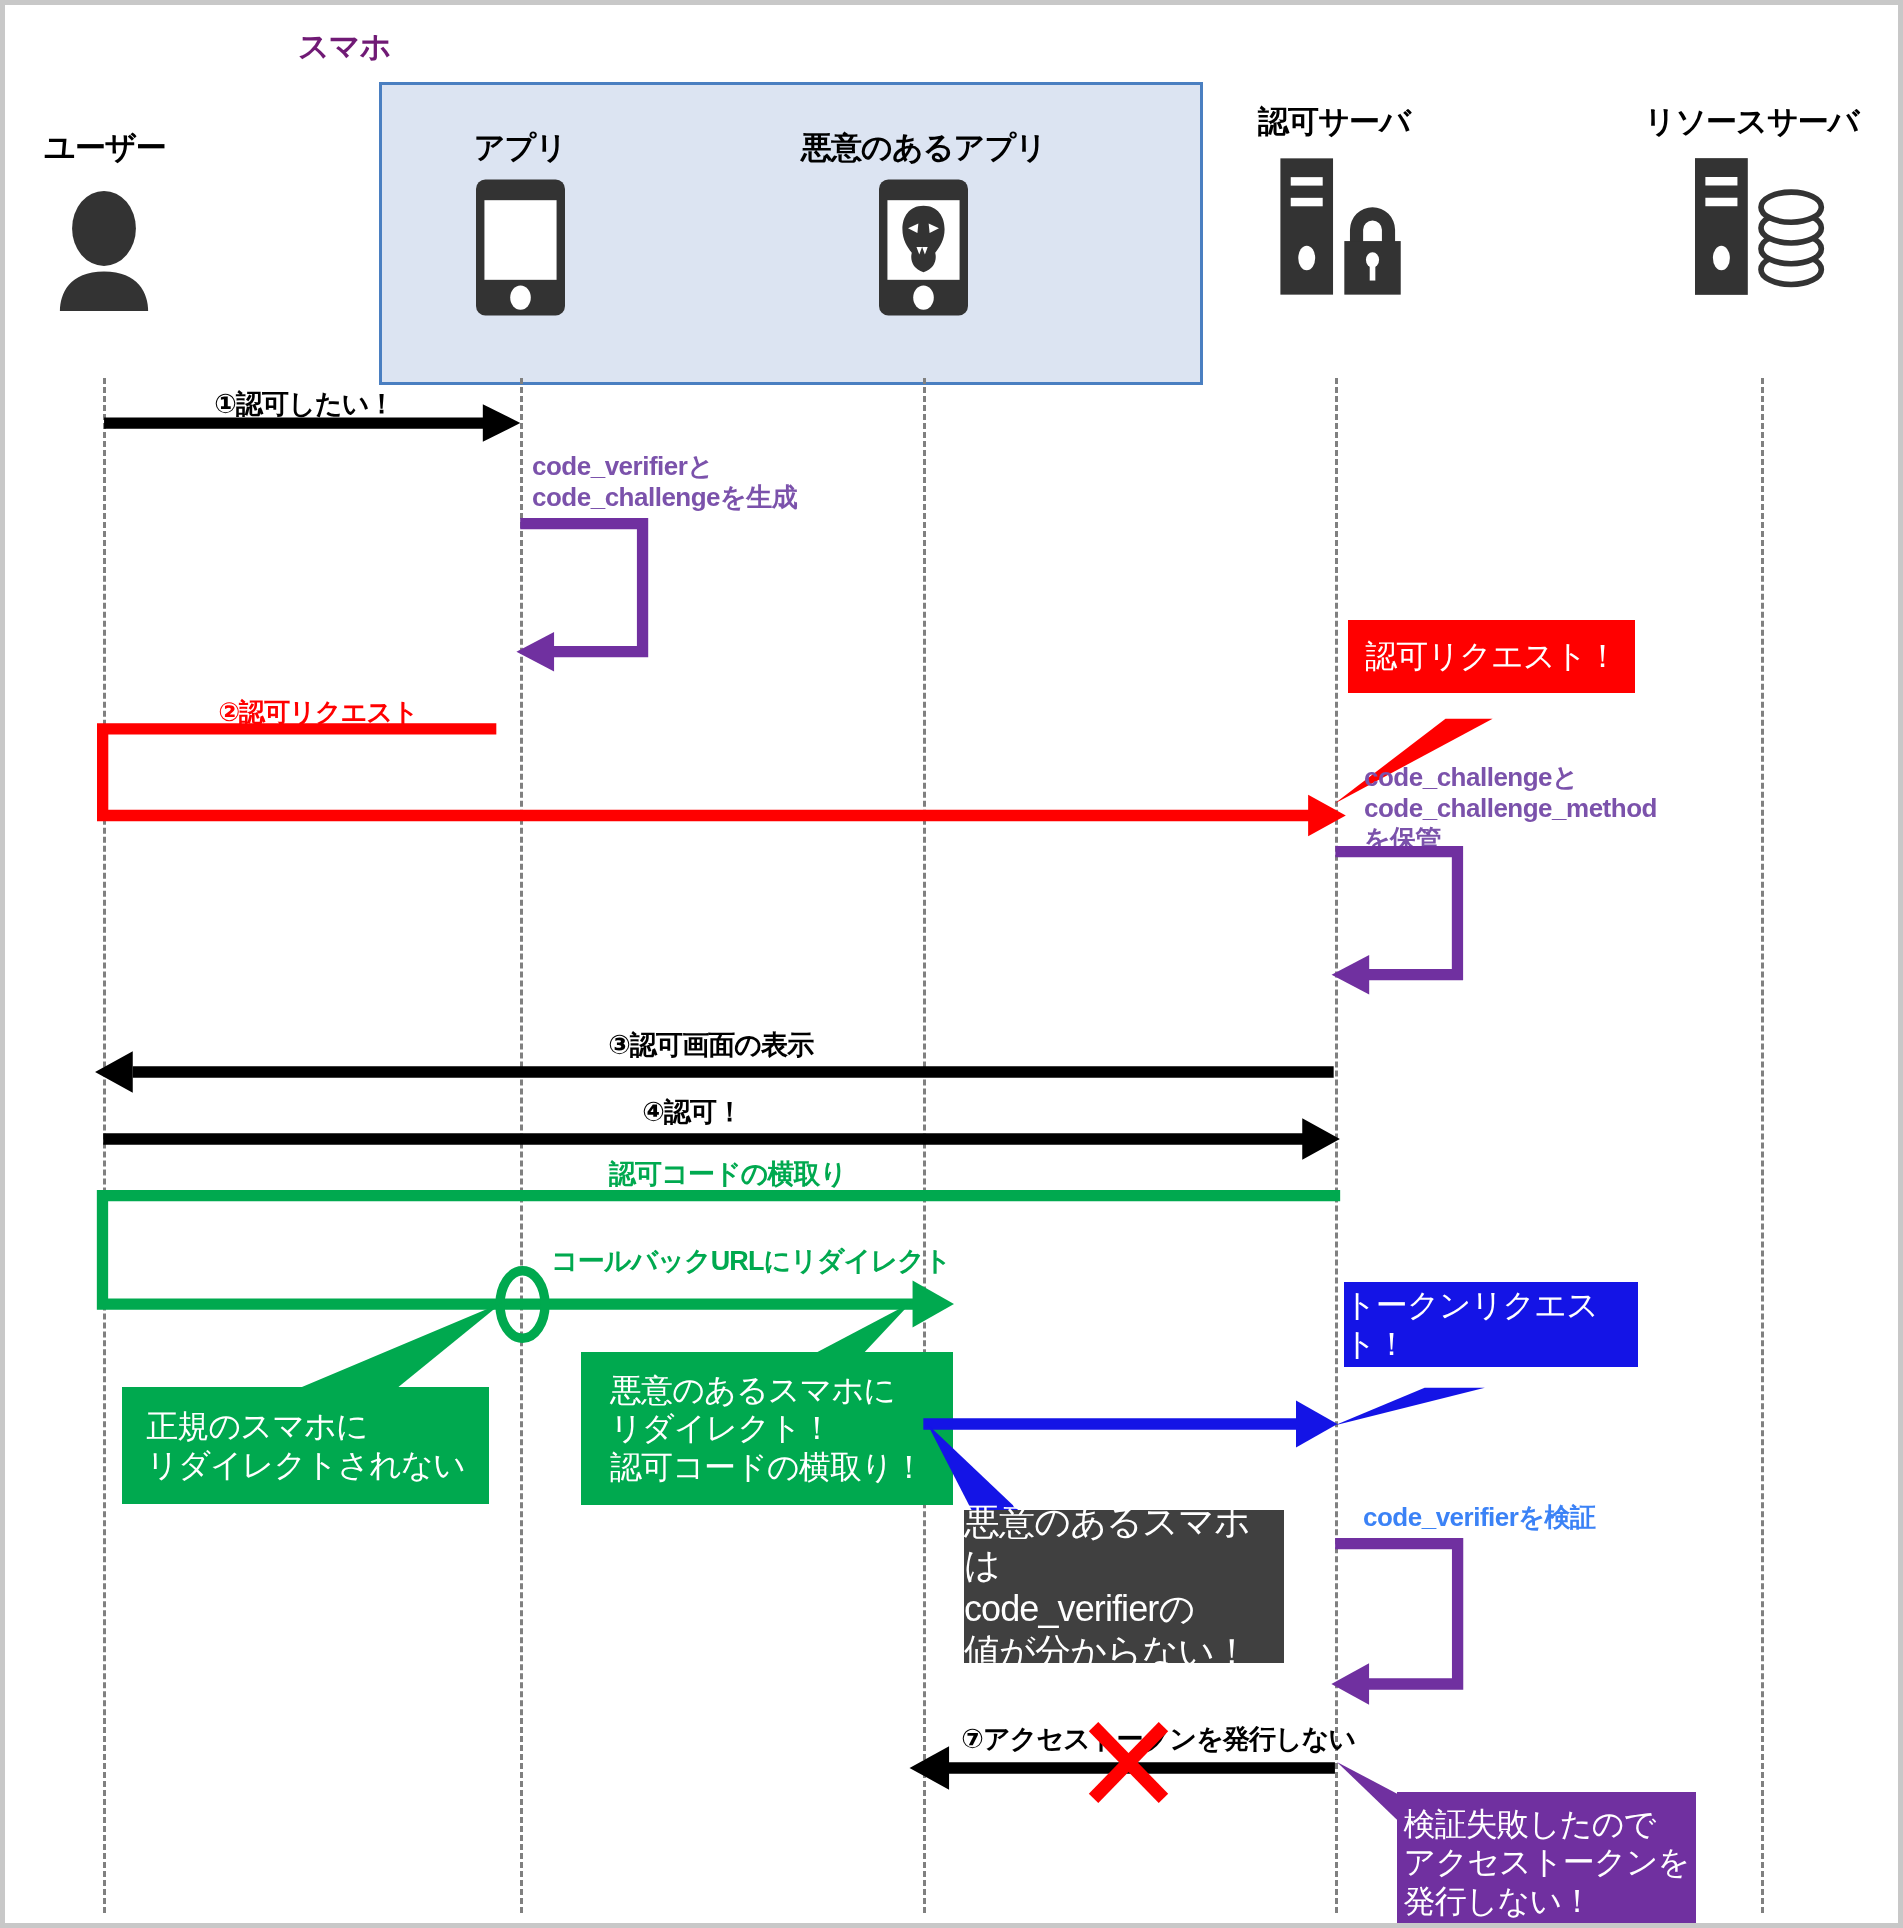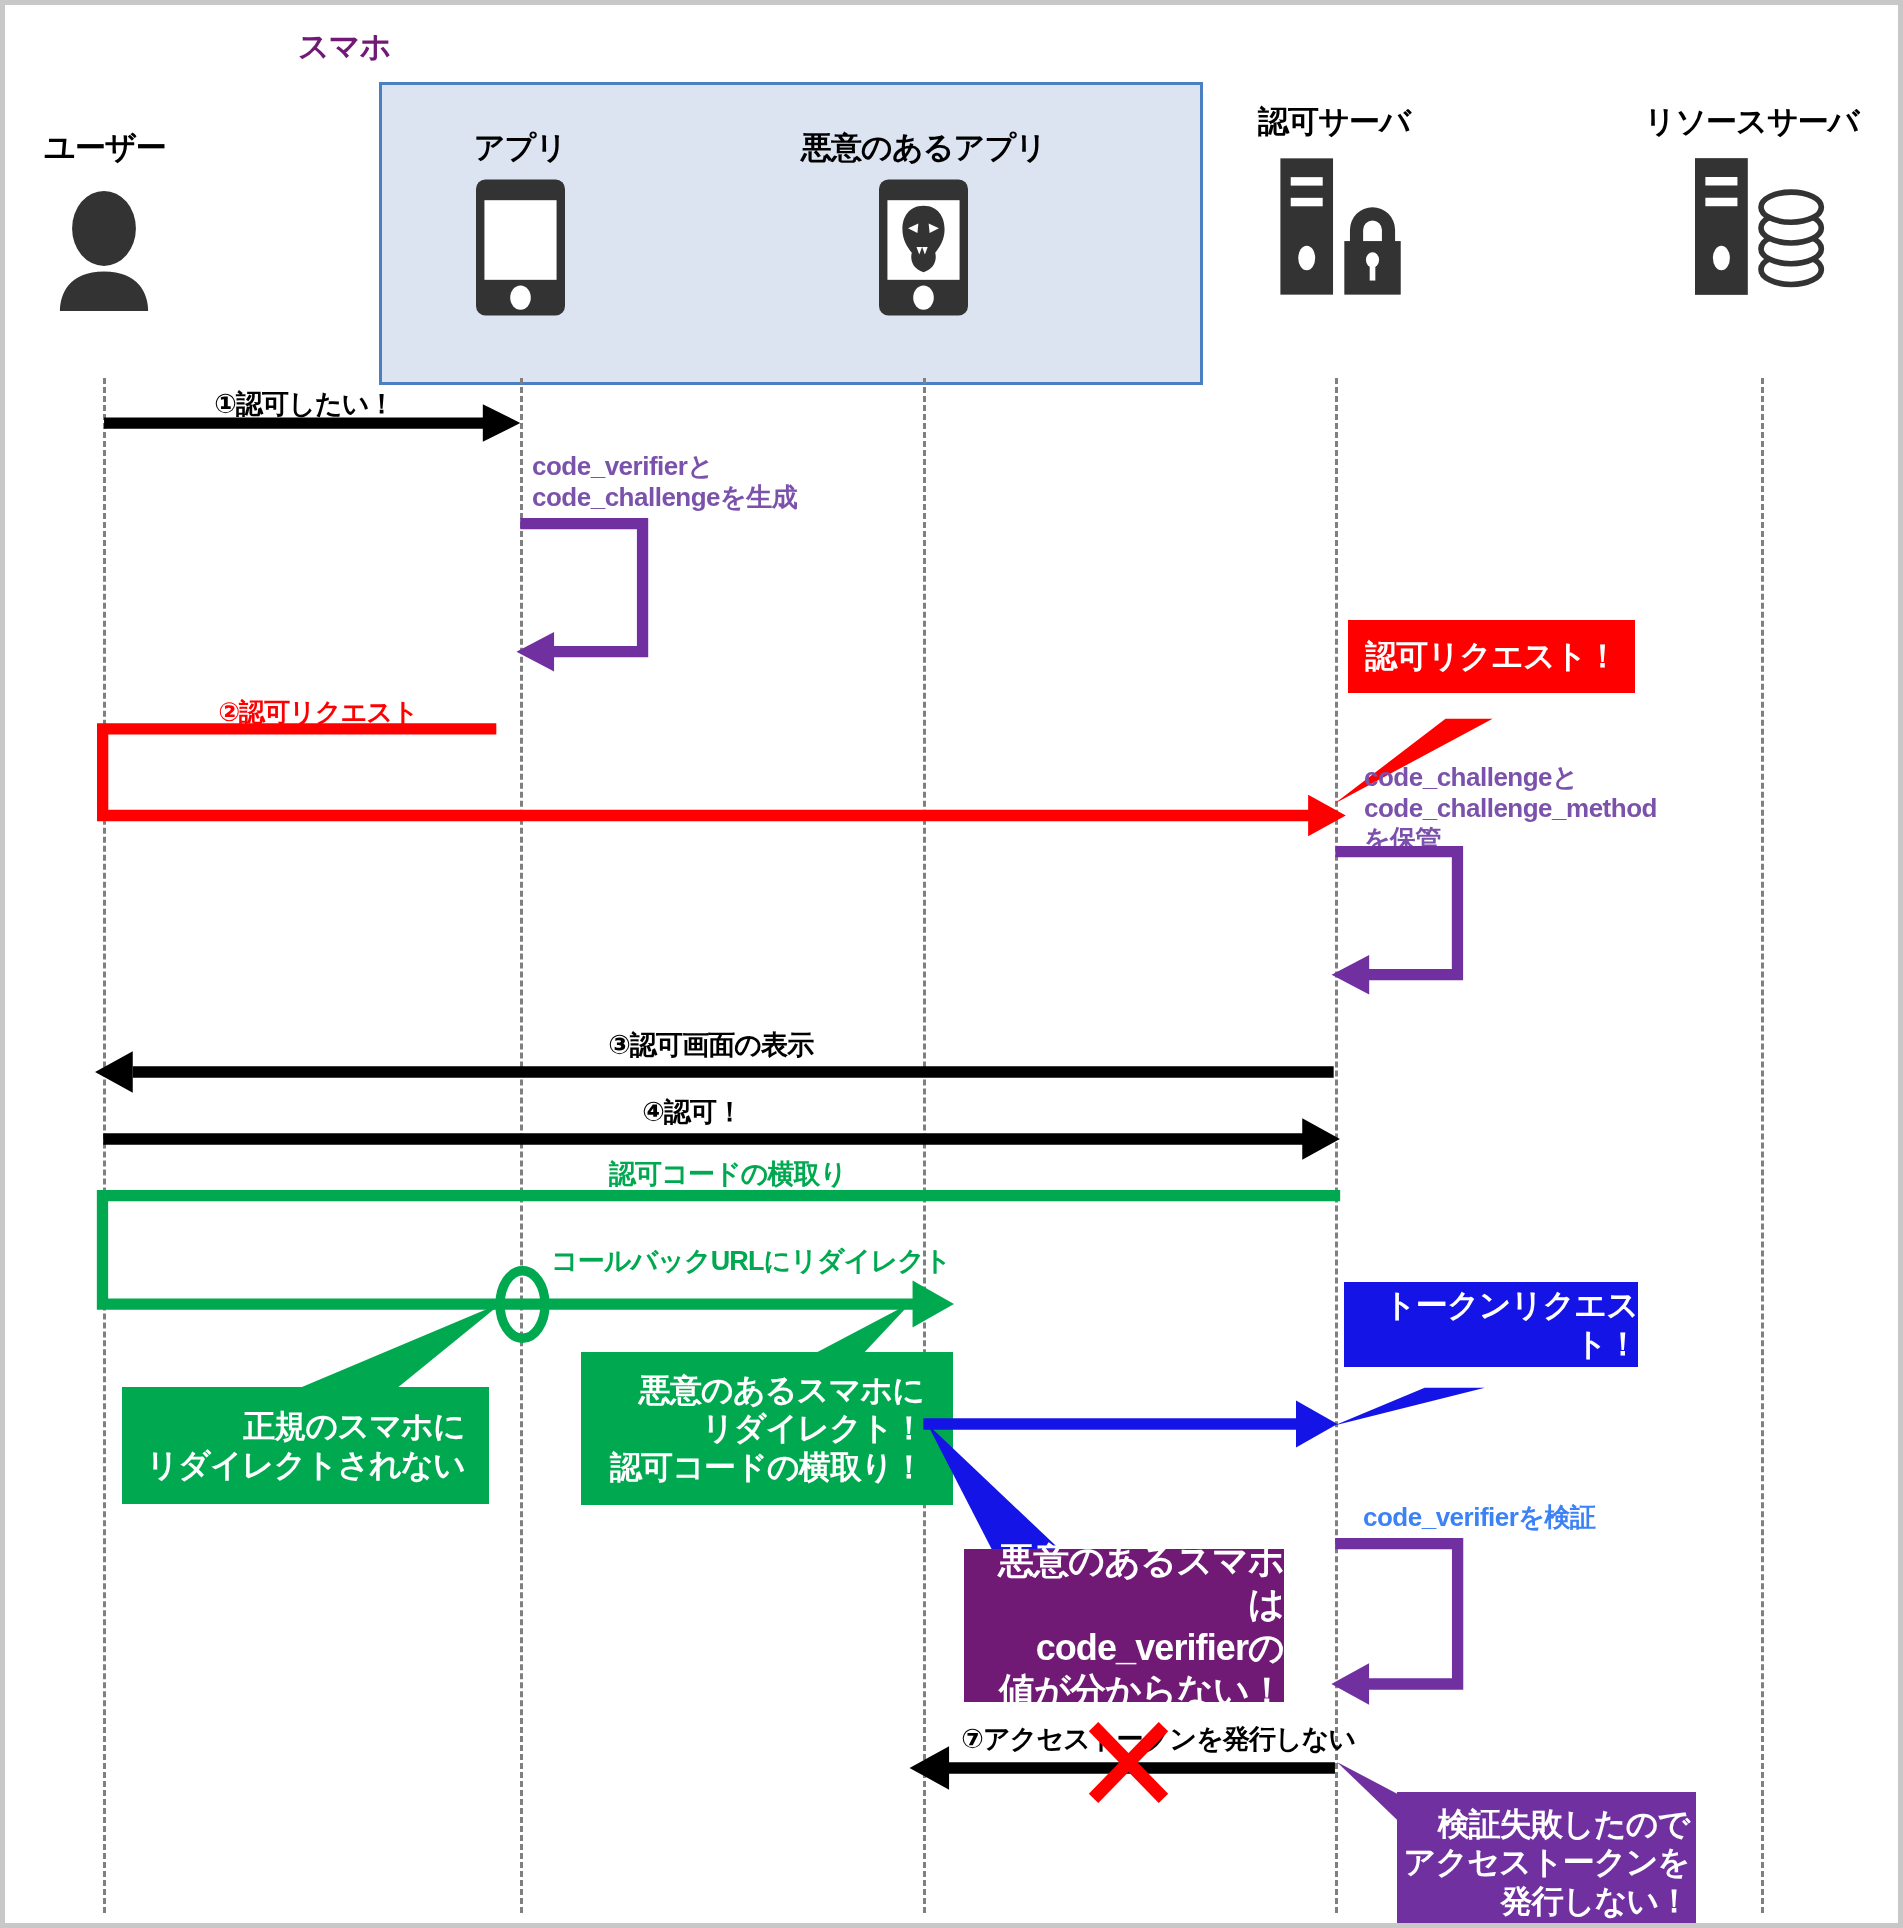--- a/index.html
+++ b/index.html
@@ -28,22 +28,22 @@
     position:absolute;background:#dce4f2;border:3.8px solid #4a7fc1;
     box-sizing:border-box;
   }
   .msg-label{
     position:absolute;font-weight:bold;white-space:nowrap;
     letter-spacing:-0.9px;
   }
   .msg-label.multi{white-space:pre;line-height:1.18;}
   
   .callout{
-    position:absolute;color:#fff;font-weight:bold;
-    text-align:right;line-height:1.2;letter-spacing:-0.9px;
+    position:absolute;color:#fff;font-weight:normal;
+    text-align:left;line-height:1.2;letter-spacing:-0.9px;
     display:flex;align-items:center;justify-content:center;
     box-sizing:border-box;white-space:pre-line;
   }
   .note{
     position:absolute;font-weight:bold;white-space:pre-line;
     line-height:1.2;letter-spacing:-0.5px;
   }
   svg{position:absolute;overflow:visible;}
 </style>
 </head>
@@ -185,21 +185,21 @@
   </svg>
 
   <svg style="left:1318px;top:1298px;" width="320" height="132" viewBox="0 0 340 140">
     <polygon points="12,130 108,90 172,90" fill="#1414E6"></polygon>
   </svg>
   <div class="callout" style="left:1339px;top:1277px;width:294px;height:85px;background:#1414E6;font-size:32px;">トークンリクエスト！</div>
 
   <svg style="left:918px;top:1417px;" width="311" height="169" viewBox="0 0 330 180">
     <polygon points="4,2 160,150 80,150" fill="#1414E6"></polygon>
   </svg>
-  <div class="callout" style="left:959px;top:1505px;width:320px;height:153px;background:#701a75;font-size:36px;margin-top:39px;">悪意のあるスマホは
+  <div class="callout" style="left:959px;top:1505px;width:320px;height:153px;background:#404040;font-size:36px;">悪意のあるスマホは
 code_verifierの
 値が分からない！</div>
 
   <div class="note" style="left:1358px;top:1497px;font-size:26px;color:#3b82f6;">code_verifierを検証</div>
   <svg style="left:1330px;top:1533px;" width="151" height="179" viewBox="0 0 160 190">
     <path d="M0 6 L130 6 L130 155 L22 155" fill="none" stroke="#7030A0" stroke-width="12"></path>
     <polygon points="-4,155 36,133 36,177" fill="#7030A0"></polygon>
   </svg>
 
   <div class="msg-label" style="left:956px;top:1716px;font-size:27px;color:#000;">⑦アクセストークンを発行しない</div>

